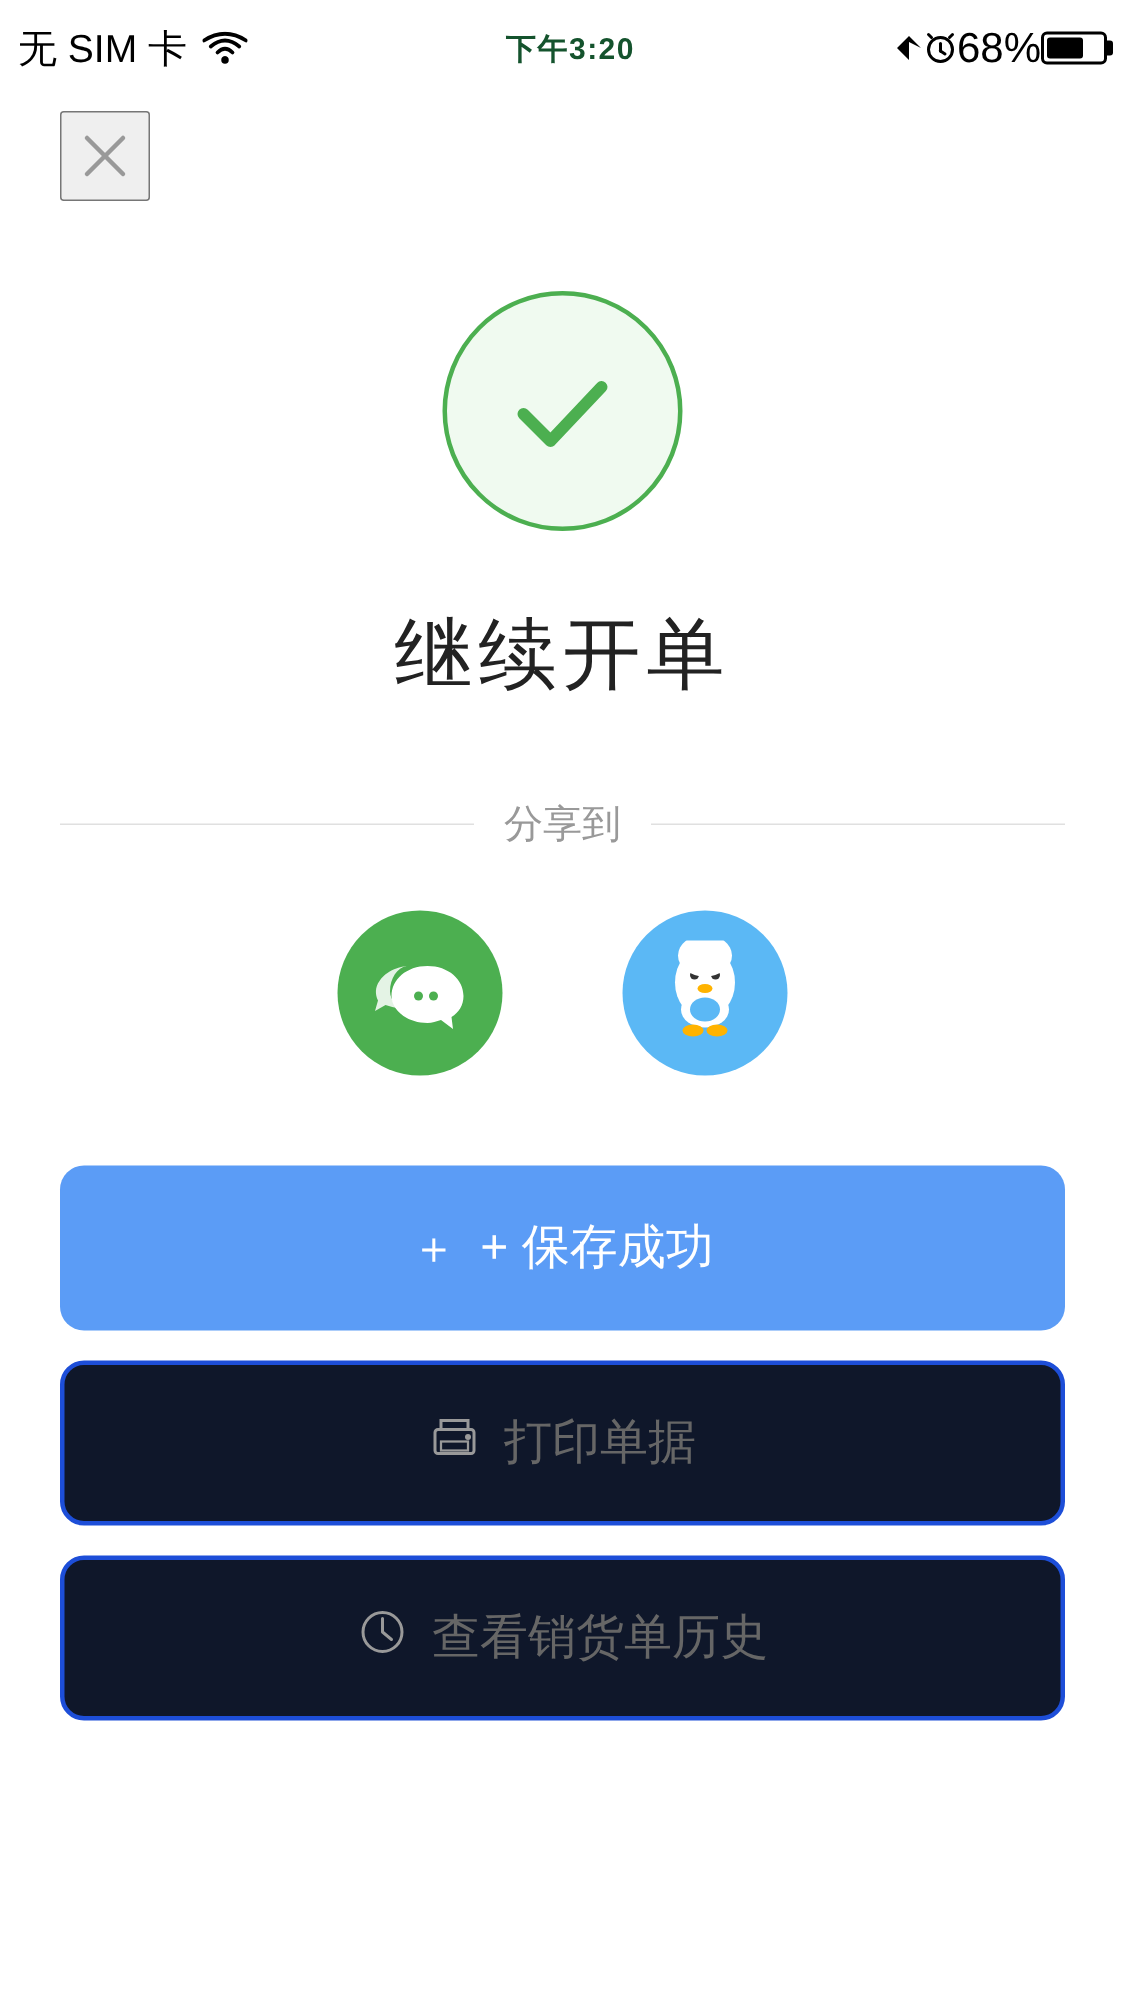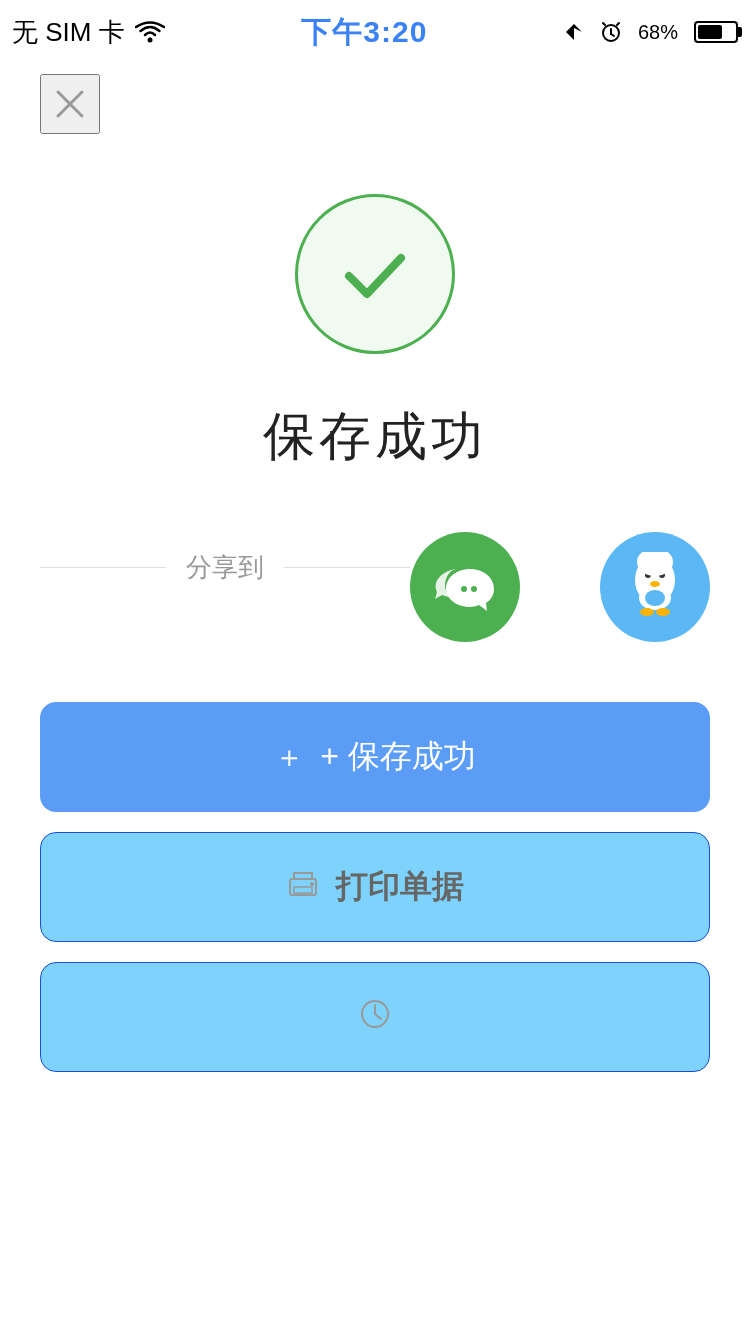--- a/index.html
+++ b/index.html
@@ -29,31 +29,31 @@
     .status-left {
       display: flex;
       align-items: center;
       gap: 10px;
       font-size: 26px;
       color: #000;
       font-weight: 500;
     }
 
     .status-center {
-      font-size: 30px;
+      font-size: 20px;
       font-weight: 600;
-      color: #3b82f6;
+      color: #14532d;
       letter-spacing: 1px;
     }
 
     .status-right {
       display: flex;
       align-items: center;
-      gap: 16px;
-      font-size: 20px;
+      gap: 0;
+      font-size: 28px;
       color: #000;
     }
 
     .battery-container {
       display: flex;
       align-items: center;
       gap: 4px;
     }
 
     .battery-icon {
@@ -138,21 +138,21 @@
       color: #222222;
       margin-top: 48px;
       letter-spacing: 4px;
     }
 
     
     .share-section {
       width: 100%;
       margin-top: 60px;
       display: flex;
-      flex-direction: row;
+      flex-direction: column;
       align-items: center;
     }
 
     .share-divider {
       width: 100%;
       display: flex;
       align-items: center;
       gap: 20px;
       margin-bottom: 40px;
     }
@@ -214,24 +214,23 @@
       border: none;
       outline: none;
     }
 
     .btn-primary {
       background: #5B9CF6;
       color: #ffffff;
     }
 
     .btn-secondary {
-      background: #7dd3fc;
+      background: #0f172a;
       color: #666666;
-      border: 1px solid #1d4ed8;
-      font-weight: bold;
+      border: 3px solid #1d4ed8;
     }
 
     .btn-icon {
       font-size: 30px;
     }
 
     .btn-text {
       font-size: 32px;
     }
   </style>
@@ -281,21 +280,21 @@
       <line x1="28" y1="4" x2="4" y2="28" stroke="#999" stroke-width="3" stroke-linecap="round"></line>
     </svg>
   </button>
 
   <div class="success-circle">
     <svg class="checkmark" viewBox="0 0 80 80" fill="none">
       <polyline points="14,42 32,60 66,24" stroke="#4CAF50" stroke-width="8" stroke-linecap="round" stroke-linejoin="round"></polyline>
     </svg>
   </div>
 
-  <div class="success-title">保存成功</div>
+  <div class="success-title">继续开单</div>
 
   <div class="share-section">
     <div class="share-divider">
       <div class="divider-line"></div>
       <span class="share-label">分享到</span>
       <div class="divider-line"></div>
     </div>
 
     <div class="share-icons">
 
@@ -357,15 +356,16 @@
       <span class="btn-text">打印单据</span>
     </button>
 
     <button class="btn btn-secondary">
       <span class="btn-icon">
         <svg width="34" height="34" viewBox="0 0 34 34" fill="none">
           <circle cx="17" cy="17" r="13" stroke="#999" stroke-width="2"></circle>
           <polyline points="17,8 17,17 23,22" stroke="#999" stroke-width="2" stroke-linecap="round" stroke-linejoin="round"></polyline>
         </svg>
       </span>
+      <span class="btn-text">查看销货单历史</span>
     </button>
   </div>
 </div>
 
 </body></html>

